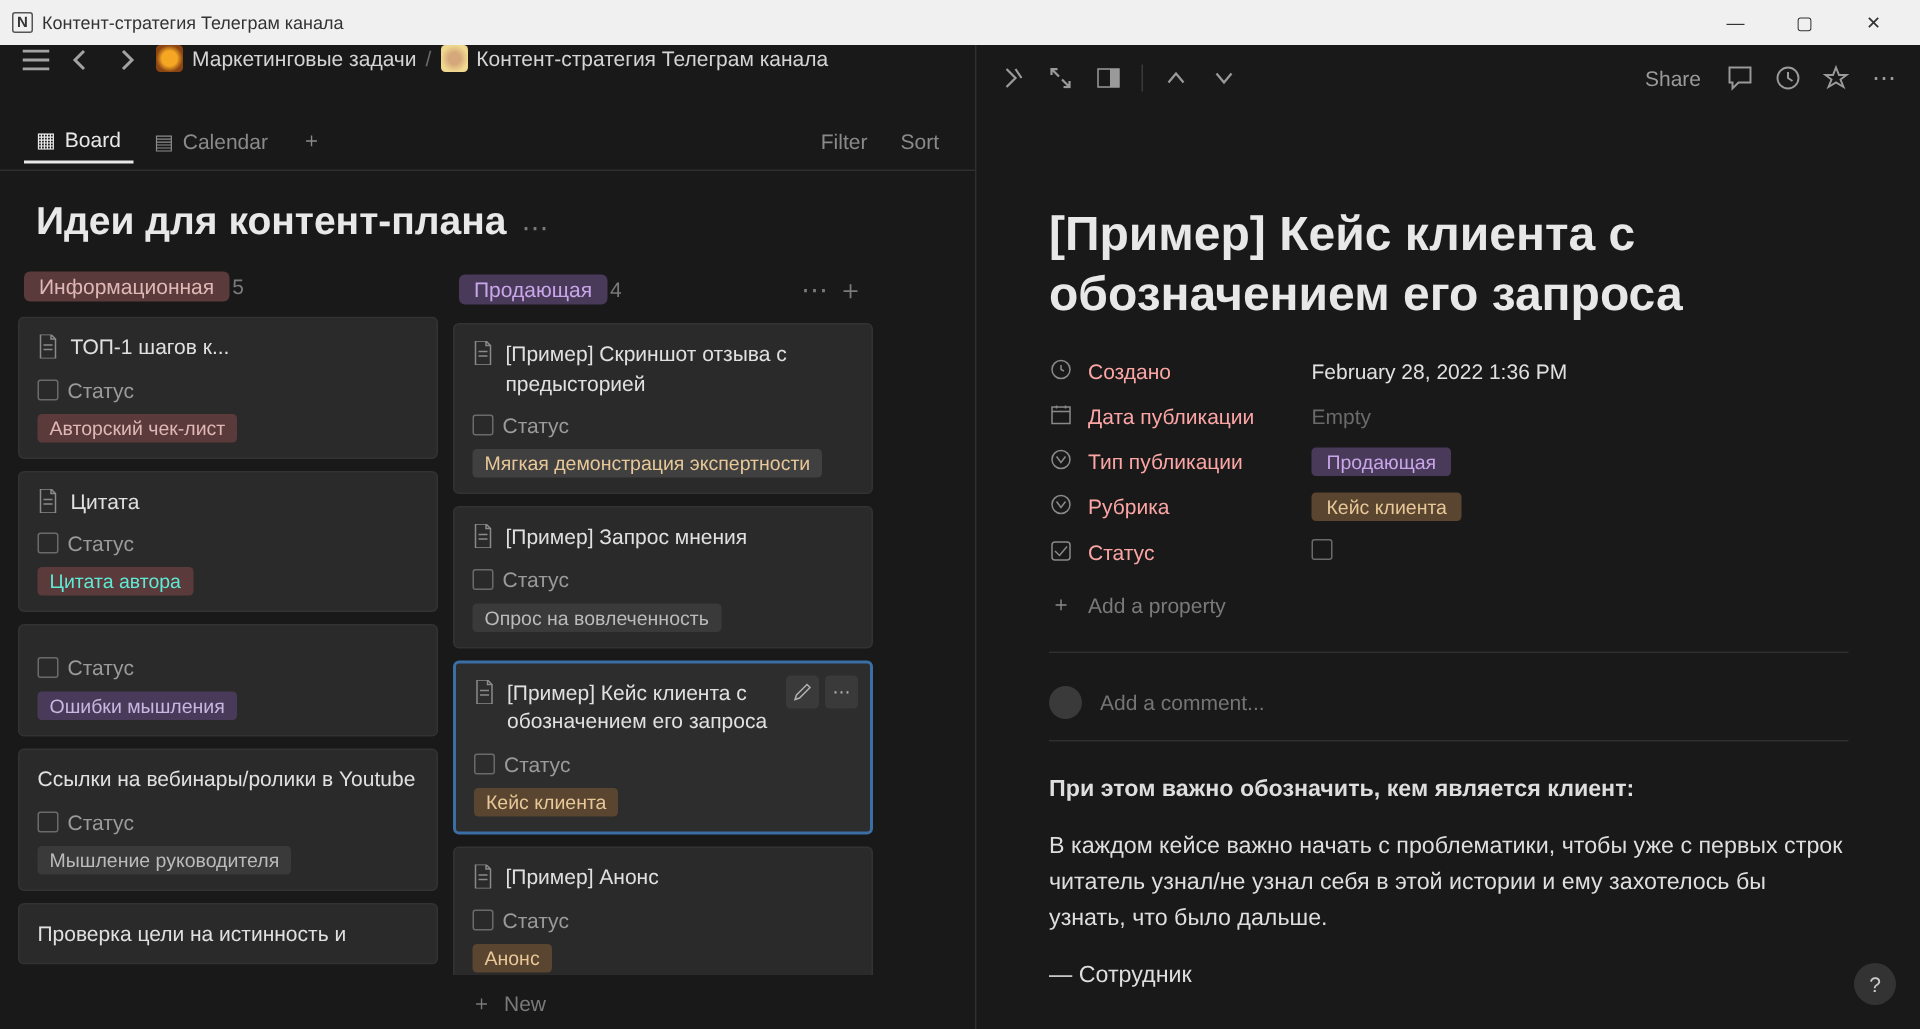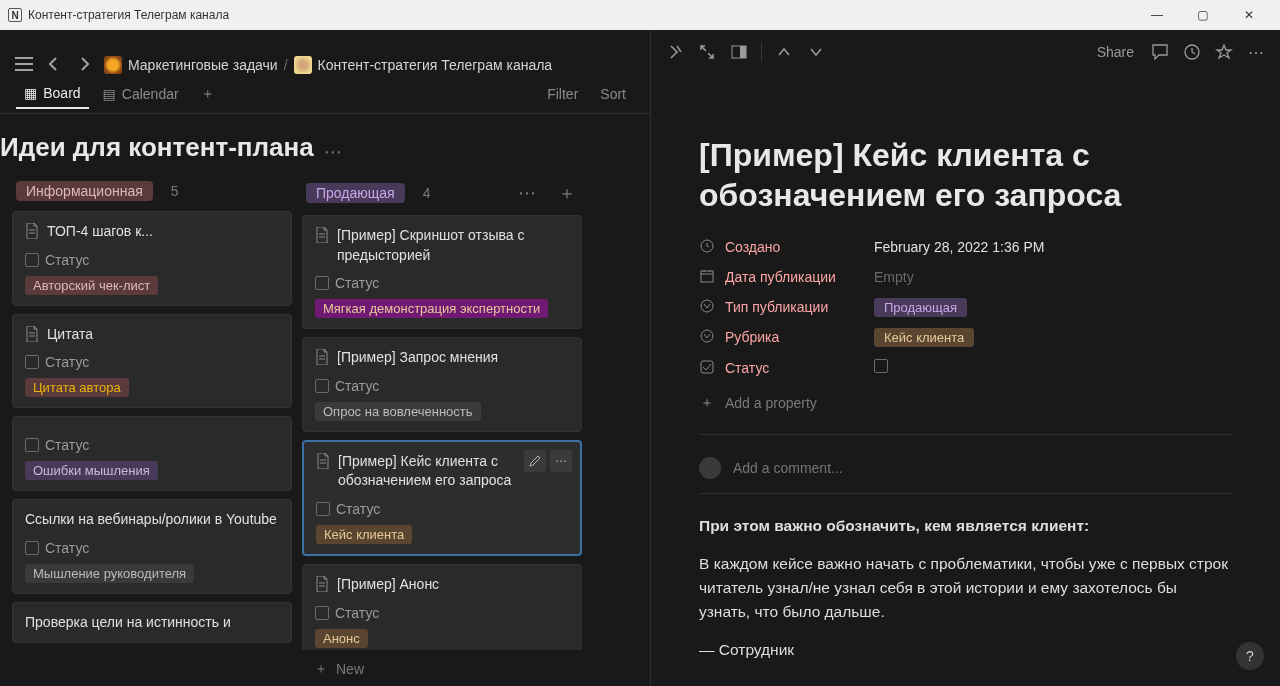--- a/index.html
+++ b/index.html
@@ -4,37 +4,37 @@
 <style>
 * { margin:0; padding:0; box-sizing:border-box; font-family:-apple-system,BlinkMacSystemFont,"Segoe UI",Helvetica,Arial,sans-serif; }
 body { background:#191919; color:#d4d4d4; width:1280px; height:686px; overflow:hidden; }
 .titlebar { height:30px; background:#f0f0f0; display:flex; align-items:center; padding:0 8px; color:#333; font-size:12px; }
 .titlebar .logo { width:14px; height:14px; border:1px solid #555; border-radius:2px; margin-right:6px; display:flex; align-items:center; justify-content:center; font-size:10px; font-weight:bold;}
 .titlebar .spacer { flex:1; }
 .titlebar .wbtn { width:46px; height:30px; display:flex; align-items:center; justify-content:center; color:#333; }
 .main { display:flex; height:656px; }
 .left { width:650px; background:#191919; display:flex; flex-direction:column; }
 .right { flex:1; background:#191919; border-left:1px solid #2f2f2f; display:flex; flex-direction:column;gap:31px; }
-.topbar { height:44px; display:flex; align-items:flex-end; padding:0 14px; gap:10px; color:#a3a3a3; }
+.topbar { height:44px; display:flex; align-items:flex-start; padding:0 14px; gap:10px; color:#a3a3a3; }
 .topbar .ico { width:20px; height:20px; display:flex; align-items:center; justify-content:center; cursor:pointer; }
 .breadcrumb { display:flex; align-items:center; gap:6px; font-size:14px; color:#d4d4d4; }
 .breadcrumb .emo { width:18px; height:18px; border-radius:3px; display:inline-block; }
 .breadcrumb .sep { color:#6b6b6b; }
 .tabs { display:flex; align-items:center; padding:0 16px; border-bottom:1px solid #2f2f2f; gap:6px; height:40px; }
 .tab { display:flex; align-items:center; gap:6px; padding:6px 8px; font-size:14px; color:#8a8a8a; cursor:pointer; }
 .tab.active { color:#e8e8e8; border-bottom:2px solid #e8e8e8; font-weight:500; margin-bottom:-1px;}
 .tab .ticon { font-size:14px; }
 .tabs .spacer { flex:1; }
 .tabs .ctrl { font-size:14px; color:#8a8a8a; padding:4px 8px; cursor:pointer; }
-.boardtitle { padding:18px 0 12px; display:flex; align-items:flex-end; gap:10px; }
+.boardtitle { padding:18px 24px 12px; display:flex; align-items:flex-end; gap:10px; }
 .boardtitle h1 { font-size:26px; font-weight:700; color:#e8e8e8; }
 .dots { color:#7a7a7a; cursor:pointer; font-size:18px; letter-spacing:1px; }
 .columns { display:flex; gap:10px; padding:0 12px; overflow:hidden; flex:1; }
 .col { width:280px; display:flex; flex-direction:column; }
-.colhead { display:flex; align-items:center; gap:18px; padding:6px 4px 10px; }
+.colhead { display:flex; align-items:center; gap:2px; padding:6px 4px 10px; }
 .tag { padding:2px 10px; border-radius:4px; font-size:14px; }
 .count { color:#7a7a7a; font-size:14px; }
 .colhead .spacer { flex:1; }
 .colhead .hbtn { color:#7a7a7a; cursor:pointer; font-size:18px; padding:0 2px;}
 .cards { display:flex; flex-direction:column; gap:8px; overflow-y:auto; }
 .card { background:#2a2a2a; border:1px solid #333; border-radius:4px; padding:10px 12px; position:relative; }
 .card.active { border:2px solid #3b6ea5; background:#2d2d2d; }
 .card .ctitle { display:flex; align-items:flex-start; gap:8px; font-size:14px; color:#e0e0e0; font-weight:500; line-height:1.4; }
 .docicon { flex-shrink:0; margin-top:1px; color:#8a8a8a; }
 .statusrow { display:flex; align-items:center; gap:6px; margin-top:10px; color:#9a9a9a; font-size:14px; }
@@ -138,42 +138,42 @@
           <span class="count">5</span>
         </div>
         <div class="cards">
           <div class="card">
             <div class="ctitle">
                 <span class="docicon">
                   <svg width="14" height="16" viewBox="0 0 14 16">
                     <path d="M2 0h7l3 3v13H2z M9 0v3h3 M4 7h6M4 10h6" stroke="#8a8a8a" fill="none"></path>
                   </svg>
                 </span>
-                <span>ТОП-4 шагов к...</span>
+                <span>ТОП-1 шагов к...</span>
               </div>
             <div class="statusrow">
                 <span class="chk"></span>
                 <span>Статус</span>
               </div>
             <span class="pill" style="background:#5a3a3a;color:#e0b7b7">Авторский чек-лист</span>
           </div>
           <div class="card">
             <div class="ctitle">
                 <span class="docicon">
                   <svg width="14" height="16" viewBox="0 0 14 16">
                     <path d="M2 0h7l3 3v13H2z M9 0v3h3 M4 7h6M4 10h6" stroke="#8a8a8a" fill="none"></path>
                   </svg>
                 </span>
                 <span>Цитата</span>
               </div>
             <div class="statusrow">
                 <span class="chk"></span>
                 <span>Статус</span>
               </div>
-            <span class="pill" style="background:#5a3a3a;color:#eab308">Цитата автора</span>
+            <span class="pill" style="background:#5a3a3a;color:#5eead4">Цитата автора</span>
           </div>
           <div class="card">
             <div class="statusrow">
                 <span class="chk"></span>
                 <span>Статус</span>
               </div>
             <span class="pill" style="background:#4a3a5a;color:#c8b7e0">Ошибки мышления</span>
           </div>
           <div class="card">
             <div class="ctitle">
@@ -208,21 +208,21 @@
                   <svg width="14" height="16" viewBox="0 0 14 16">
                     <path d="M2 0h7l3 3v13H2z M9 0v3h3 M4 7h6M4 10h6" stroke="#8a8a8a" fill="none"></path>
                   </svg>
                 </span>
                 <span>[Пример] Скриншот отзыва с предысторией</span>
               </div>
             <div class="statusrow">
                 <span class="chk"></span>
                 <span>Статус</span>
               </div>
-            <span class="pill" style="background:#701a75;color:#e8c898">Мягкая демонстрация экспертности</span>
+            <span class="pill" style="background:#404040;color:#e8c898">Мягкая демонстрация экспертности</span>
           </div>
           <div class="card">
             <div class="ctitle">
                 <span class="docicon">
                   <svg width="14" height="16" viewBox="0 0 14 16">
                     <path d="M2 0h7l3 3v13H2z M9 0v3h3 M4 7h6M4 10h6" stroke="#8a8a8a" fill="none"></path>
                   </svg>
                 </span>
                 <span>[Пример] Запрос мнения</span>
               </div>

